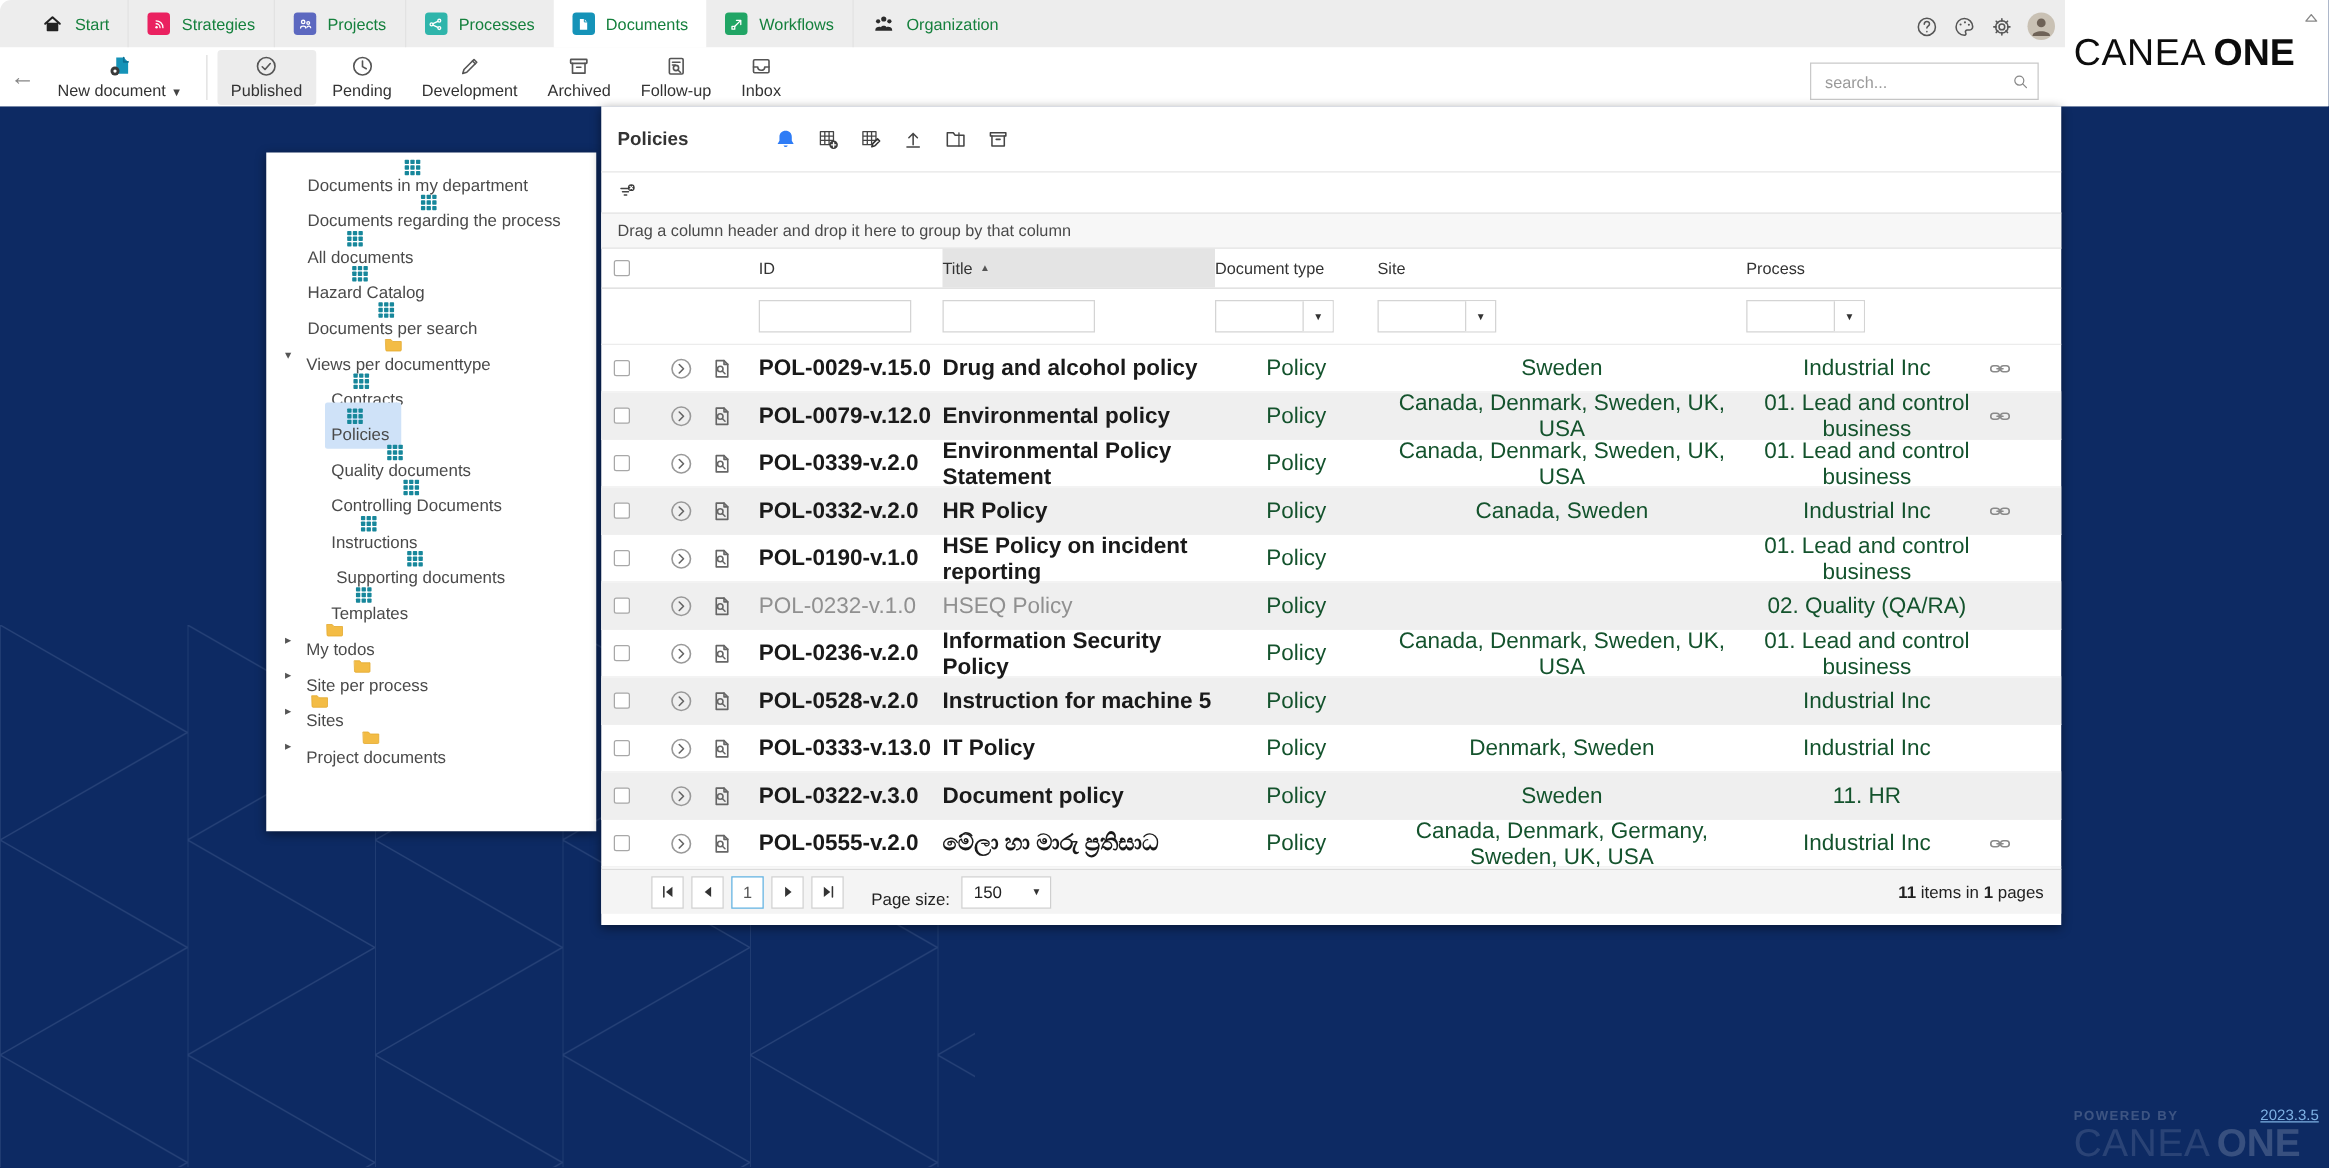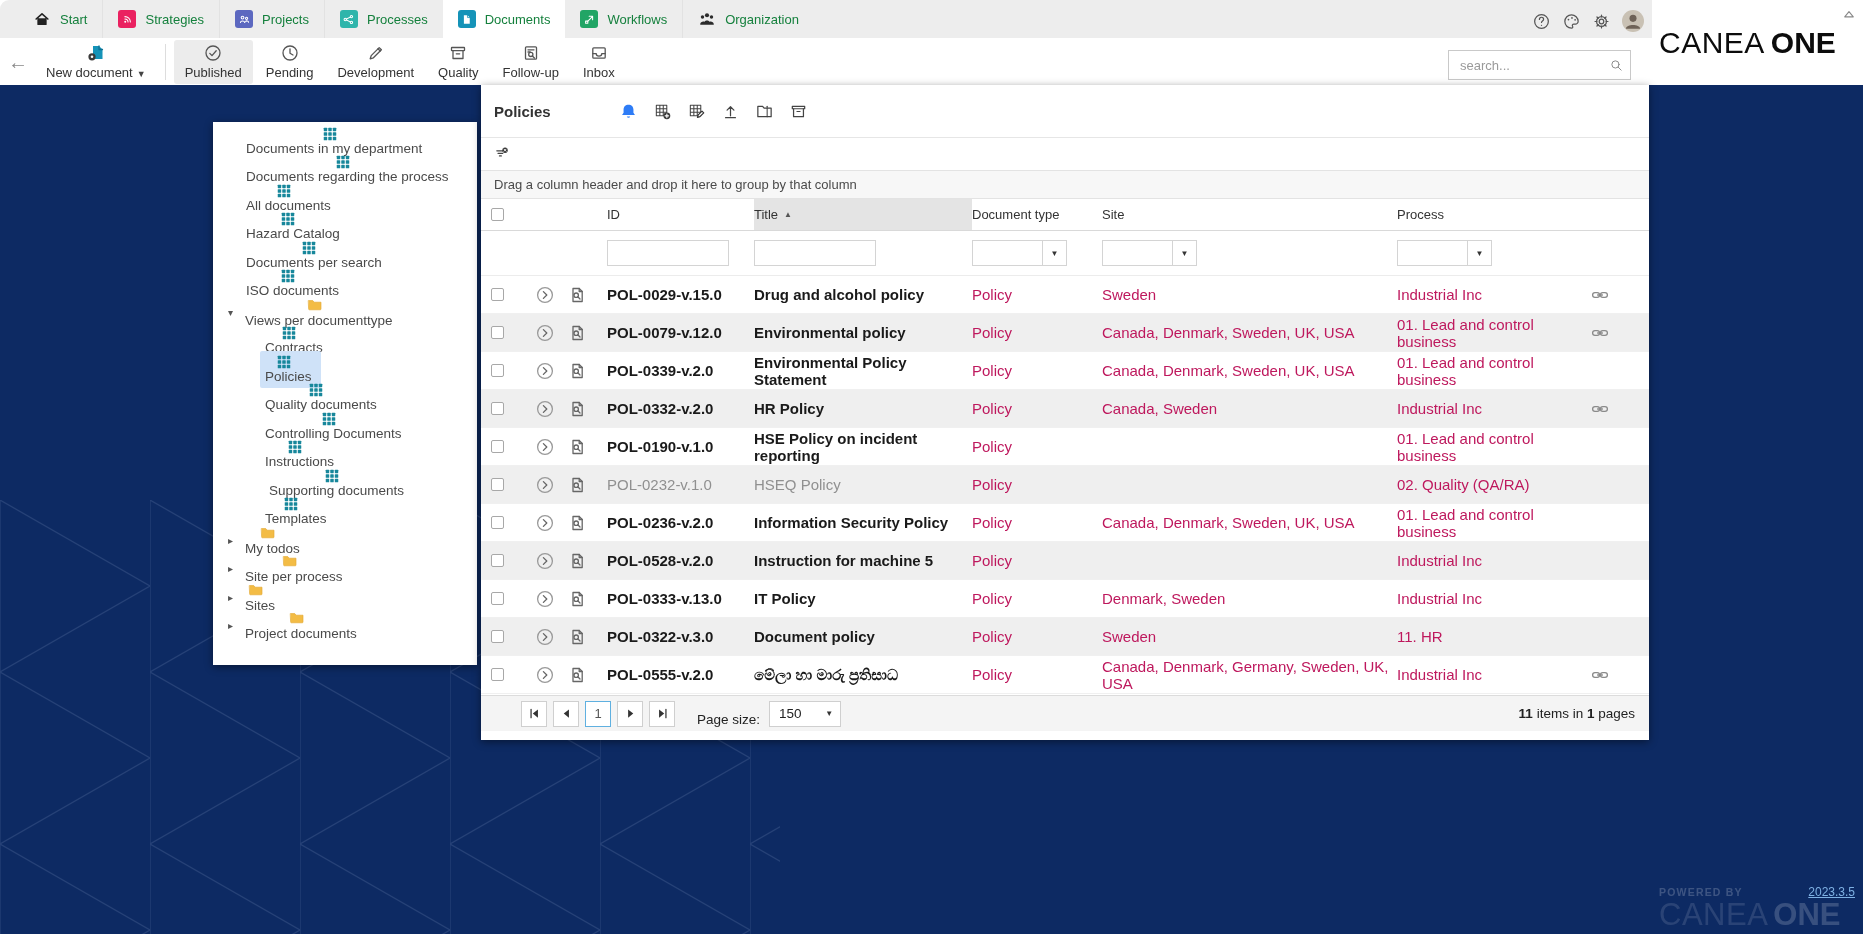--- a/index.html
+++ b/index.html
@@ -55,42 +55,42 @@
   .mtitle{font-size:15px;font-weight:bold;color:#333;margin-right:68px;}
   .hicons{display:flex;gap:15px;align-items:center;}
   .hicons .ic{width:19px;height:19px;}
   .filterrow-top{height:32px;display:flex;align-items:center;padding-left:13px;}
   .filterrow-top .ic{width:16px;height:16px;}
   .groupbar{height:29px;background:#f7f7f7;border-top:1px solid #e3e3e3;border-bottom:1px solid #e3e3e3;
             display:flex;align-items:center;padding-left:13px;font-size:13px;color:#4a4a4a;box-sizing:border-box;}
   .thead,.tfilter,.trow{display:flex;align-items:center;}
   .thead{height:32px;font-size:13px;color:#333;border-bottom:1px solid #d9d9d9;box-sizing:border-box;}
   .tfilter{height:45px;border-bottom:1px solid #ececec;box-sizing:border-box;}
-  .trow{height:38px;font-size:15px;color:#333;border-bottom:1px solid #f0f0f0;box-sizing:border-box;}
+  .trow{height:38px;font-size:18px;color:#333;border-bottom:1px solid #f0f0f0;box-sizing:border-box;}
   .trow.alt{background:#efefef;}
   .c-pad{width:10px;flex:0 0 auto;}
   .c-cb{width:44px;flex:0 0 auto;display:flex;align-items:center;}
   .c-ex{width:32px;flex:0 0 auto;display:flex;align-items:center;}
   .c-pv{width:40px;flex:0 0 auto;display:flex;align-items:center;}
   .c-id{width:147px;flex:0 0 auto;}
   .c-title{width:218px;flex:0 0 auto;}
   .c-type{width:130px;flex:0 0 auto;}
   .c-site{width:295px;flex:0 0 auto;}
   .c-proc{width:193px;flex:0 0 auto;}
   .c-link{width:50px;flex:0 0 auto;display:flex;align-items:center;}
   .thead .c-title{background:#e4e4e4;height:100%;display:flex;align-items:center;}
   .sort{font-size:8px;color:#555;margin-left:6px;}
   .cb{width:13px;height:13px;border:1px solid #a8a8a8;border-radius:2px;background:#fff;box-sizing:border-box;}
   .fin{width:122px;height:26px;border:1px solid #d4d4d4;box-sizing:border-box;background:#fff;font-size:13px;padding:0 5px;outline:none;font-family:"Liberation Sans",sans-serif;}
   .fsel{display:flex;width:95px;height:26px;border:1px solid #d4d4d4;box-sizing:border-box;background:#fff;align-items:stretch;}
   .fsel .fld{flex:1;}
   .fsel .dbtn{width:23px;border-left:1px solid #d4d4d4;display:flex;align-items:center;justify-content:center;font-size:8px;color:#333;background:#fff;}
   .bold-cell{font-weight:bold;color:#1a1a1a;}
   .muted .bold-cell{font-weight:normal;color:#909090;}
-  .dim{color:#be185d;}
+  .dim{color:#14532d;text-align:center;}
   .rowic{width:20px;height:20px;}
   
   .pager{position:absolute;left:0;top:610px;width:100%;height:36px;background:#f4f4f4;border-top:1px solid #dcdcdc;
          display:flex;align-items:center;box-sizing:border-box;font-size:13.5px;color:#222;}
   .pbtn{width:26px;height:26px;background:#fff;border:1px solid #cfcfcf;margin-right:6px;display:flex;align-items:center;justify-content:center;box-sizing:border-box;}
   .pbtn .ic{width:11px;height:11px;}
   .pbtn.first{margin-left:40px;}
   .pcur{width:26px;height:26px;border:1px solid #5fb0e0;background:#fff;color:#555;display:flex;align-items:center;justify-content:center;
         margin-right:6px;font-size:13px;box-sizing:border-box;}
   .psize-label{margin:11px 9px 0 16px;}
@@ -266,21 +266,21 @@
             <span class="lbl">Development</span>
           </div>
           <div class="tbtn">
             <span class="ic">
               <svg xmlns="http://www.w3.org/2000/svg" viewBox="0 0 20 20" fill="none" stroke="#555" stroke-width="1.3" stroke-linecap="round" stroke-linejoin="round">
                 <rect x="3.5" y="4.5" width="13" height="3.2" rx="0.5"></rect>
                 <path d="M5 7.7 V15.5 h10 V7.7"></path>
                 <path d="M8.3 10.8 h3.4"></path>
               </svg>
             </span>
-            <span class="lbl">Quality</span>
+            <span class="lbl">Archived</span>
           </div>
           <div class="tbtn">
             <span class="ic">
               <svg xmlns="http://www.w3.org/2000/svg" viewBox="0 0 20 20" fill="none" stroke="#555" stroke-width="1.3" stroke-linecap="round" stroke-linejoin="round">
                 <rect x="4.5" y="3.8" width="11" height="12.4" rx="1"></rect>
                 <path d="M7 6.8 h6 M7 9 h2.2"></path>
                 <circle cx="9.8" cy="11.4" r="2.1"></circle>
                 <path d="M11.4 13 l2 2"></path>
               </svg>
             </span>
@@ -408,40 +408,20 @@
                 <rect x="1" y="7" width="4.6" height="4.6" rx="0.8"></rect>
                 <rect x="7" y="7" width="4.6" height="4.6" rx="0.8"></rect>
                 <rect x="13" y="7" width="4.6" height="4.6" rx="0.8"></rect>
                 <rect x="1" y="13" width="4.6" height="4.6" rx="0.8"></rect>
                 <rect x="7" y="13" width="4.6" height="4.6" rx="0.8"></rect>
                 <rect x="13" y="13" width="4.6" height="4.6" rx="0.8"></rect>
               </g>
             </svg>
           </span>
           <span>Documents per search</span>
-        </span>
-      </div>
-      <div class="titem" style="padding-left: 33px;">
-        <span class="hl">
-          <span class="ic grid-ic">
-            <svg xmlns="http://www.w3.org/2000/svg" viewBox="0 0 18.6 18.6" fill="none" stroke="#555" stroke-width="1.3" stroke-linecap="round" stroke-linejoin="round">
-              <g fill="#17879b" stroke="none">
-                <rect x="1" y="1" width="4.6" height="4.6" rx="0.8"></rect>
-                <rect x="7" y="1" width="4.6" height="4.6" rx="0.8"></rect>
-                <rect x="13" y="1" width="4.6" height="4.6" rx="0.8"></rect>
-                <rect x="1" y="7" width="4.6" height="4.6" rx="0.8"></rect>
-                <rect x="7" y="7" width="4.6" height="4.6" rx="0.8"></rect>
-                <rect x="13" y="7" width="4.6" height="4.6" rx="0.8"></rect>
-                <rect x="1" y="13" width="4.6" height="4.6" rx="0.8"></rect>
-                <rect x="7" y="13" width="4.6" height="4.6" rx="0.8"></rect>
-                <rect x="13" y="13" width="4.6" height="4.6" rx="0.8"></rect>
-              </g>
-            </svg>
-          </span>
-          <span>ISO documents</span>
         </span>
       </div>
       <div class="titem" style="padding-left: 15px;">
         <span class="car">▾</span>
         <span class="hl">
           <span class="ic folder-ic">
             <svg xmlns="http://www.w3.org/2000/svg" viewBox="0 0 20 20" fill="none" stroke="#555" stroke-width="1.3" stroke-linecap="round" stroke-linejoin="round">
               <path d="M2 4.5 h5.2 l1.8 2 h8.5 v8.5 a1 1 0 0 1 -1 1 H3 a1 1 0 0 1 -1 -1 z" fill="#f3bc45" stroke="#e3a92f" stroke-width="0.8"></path>
             </svg>
           </span>

